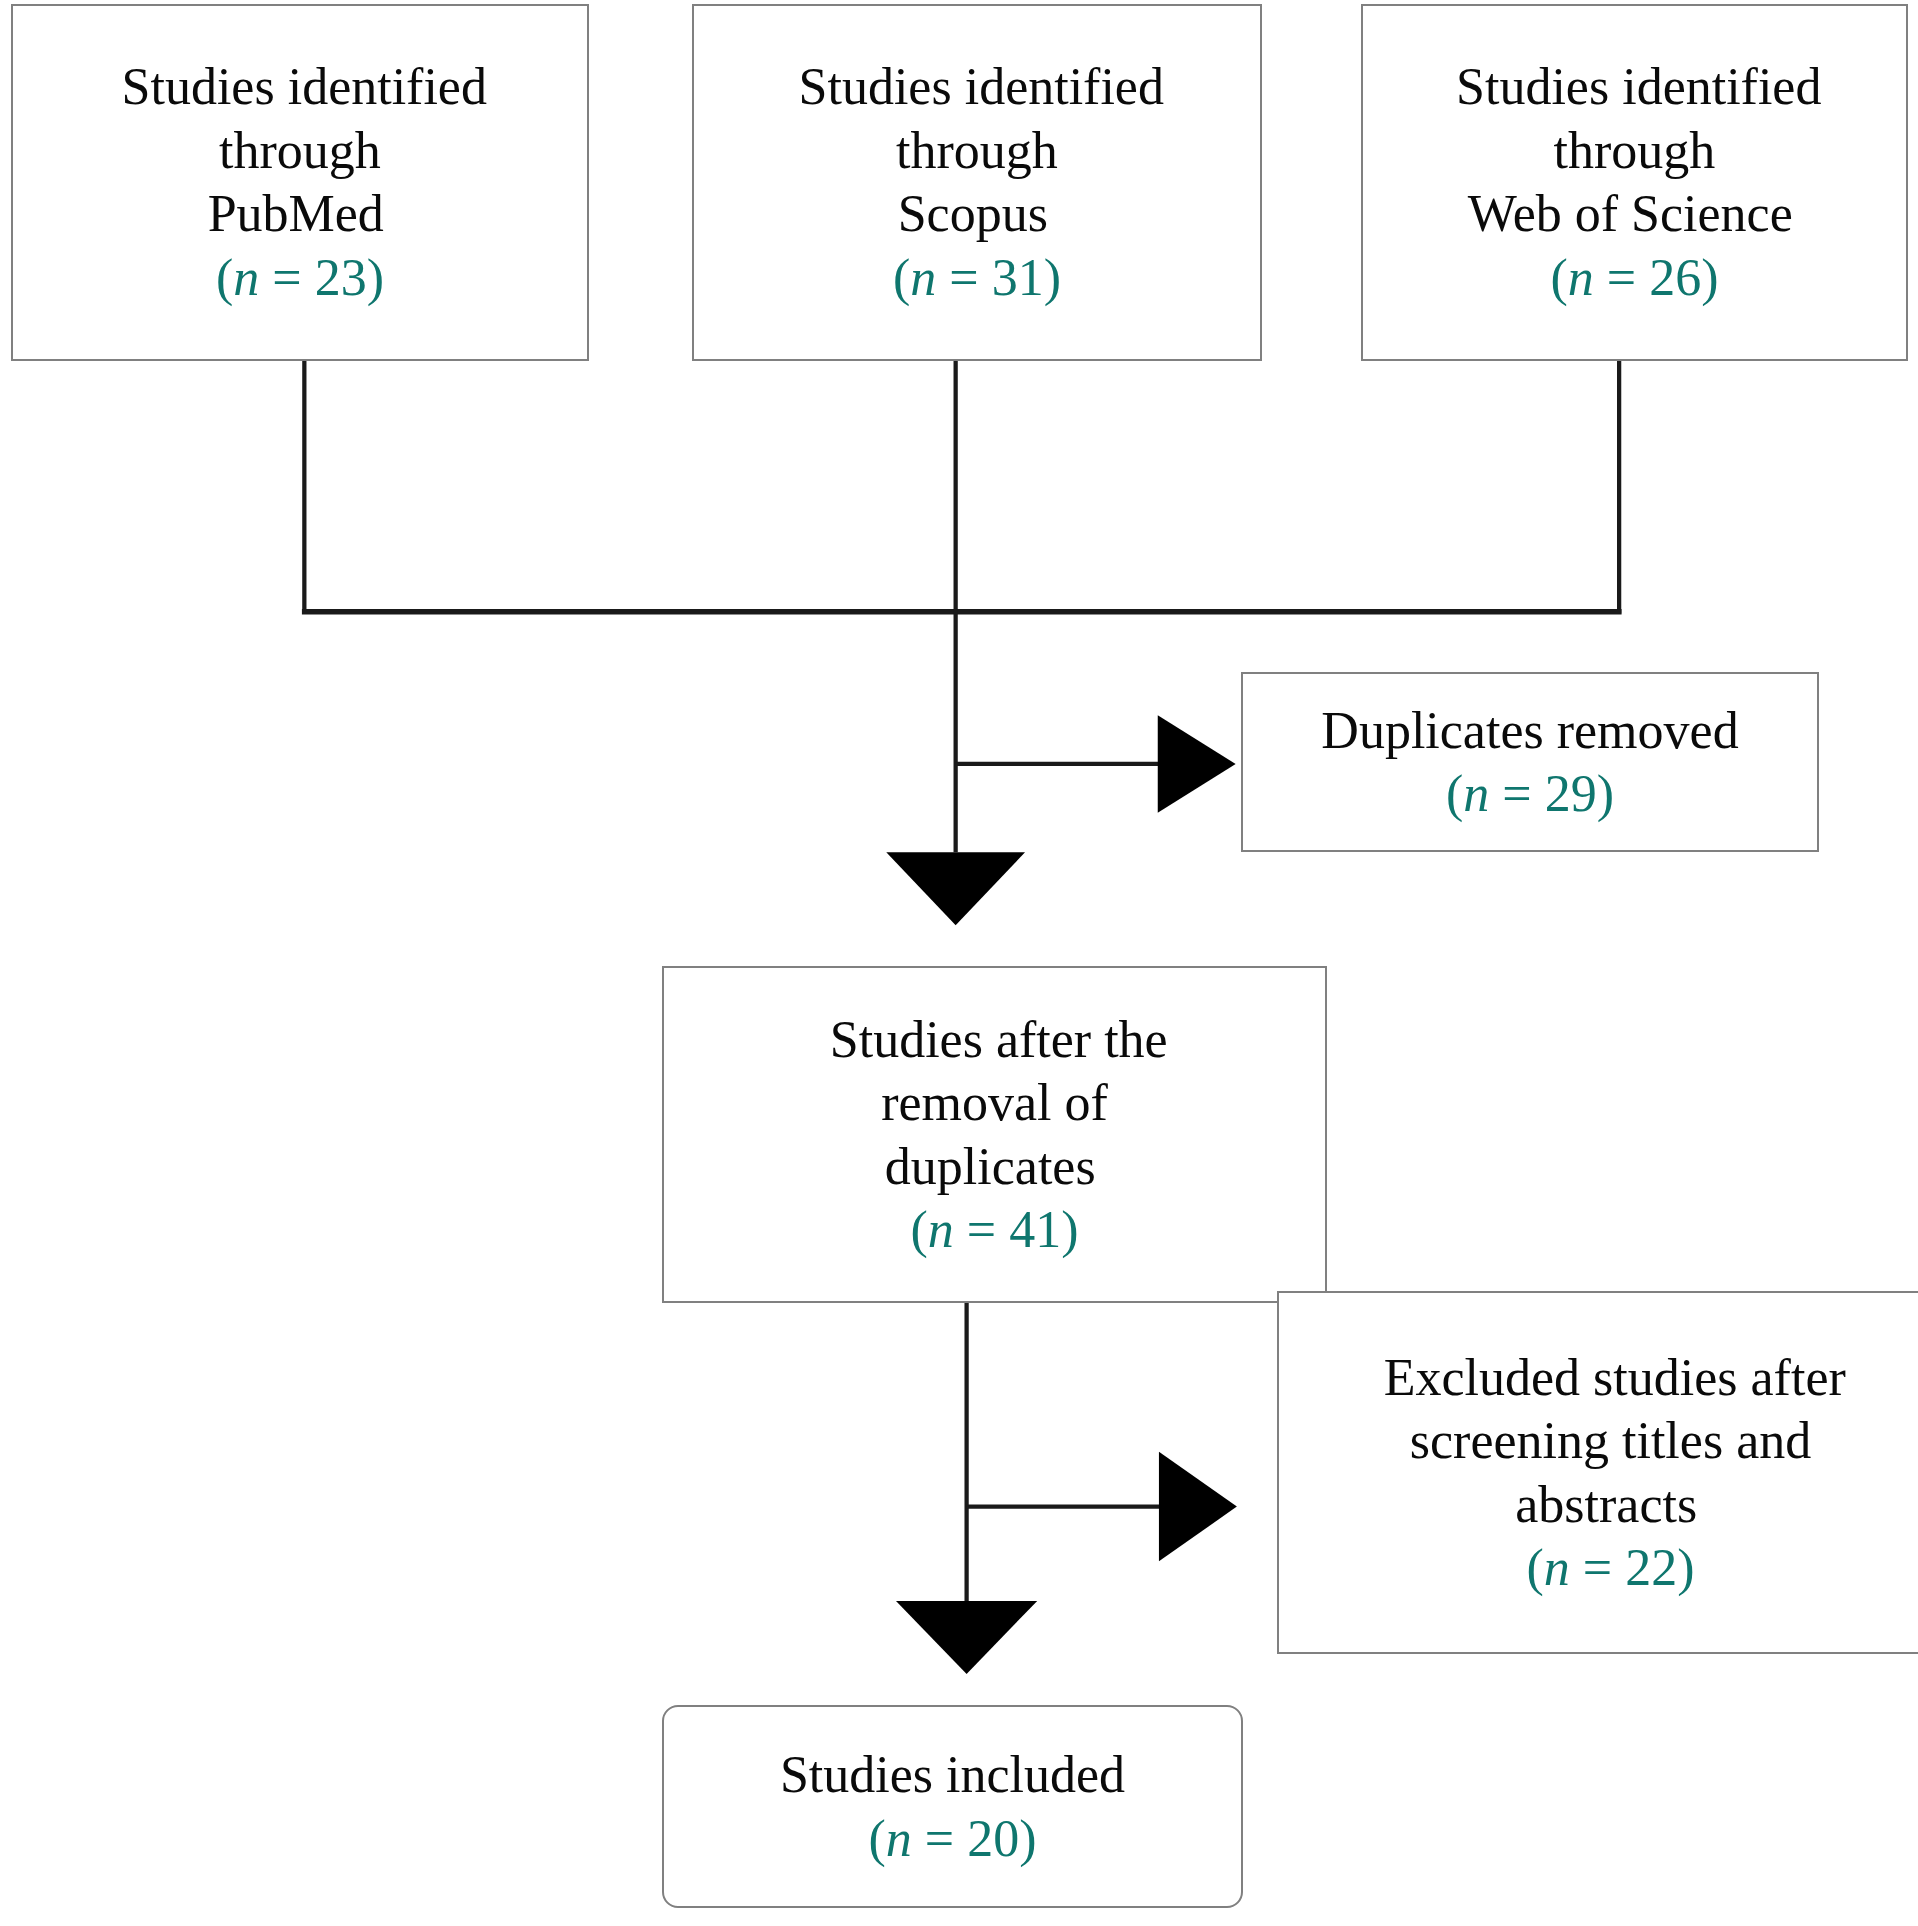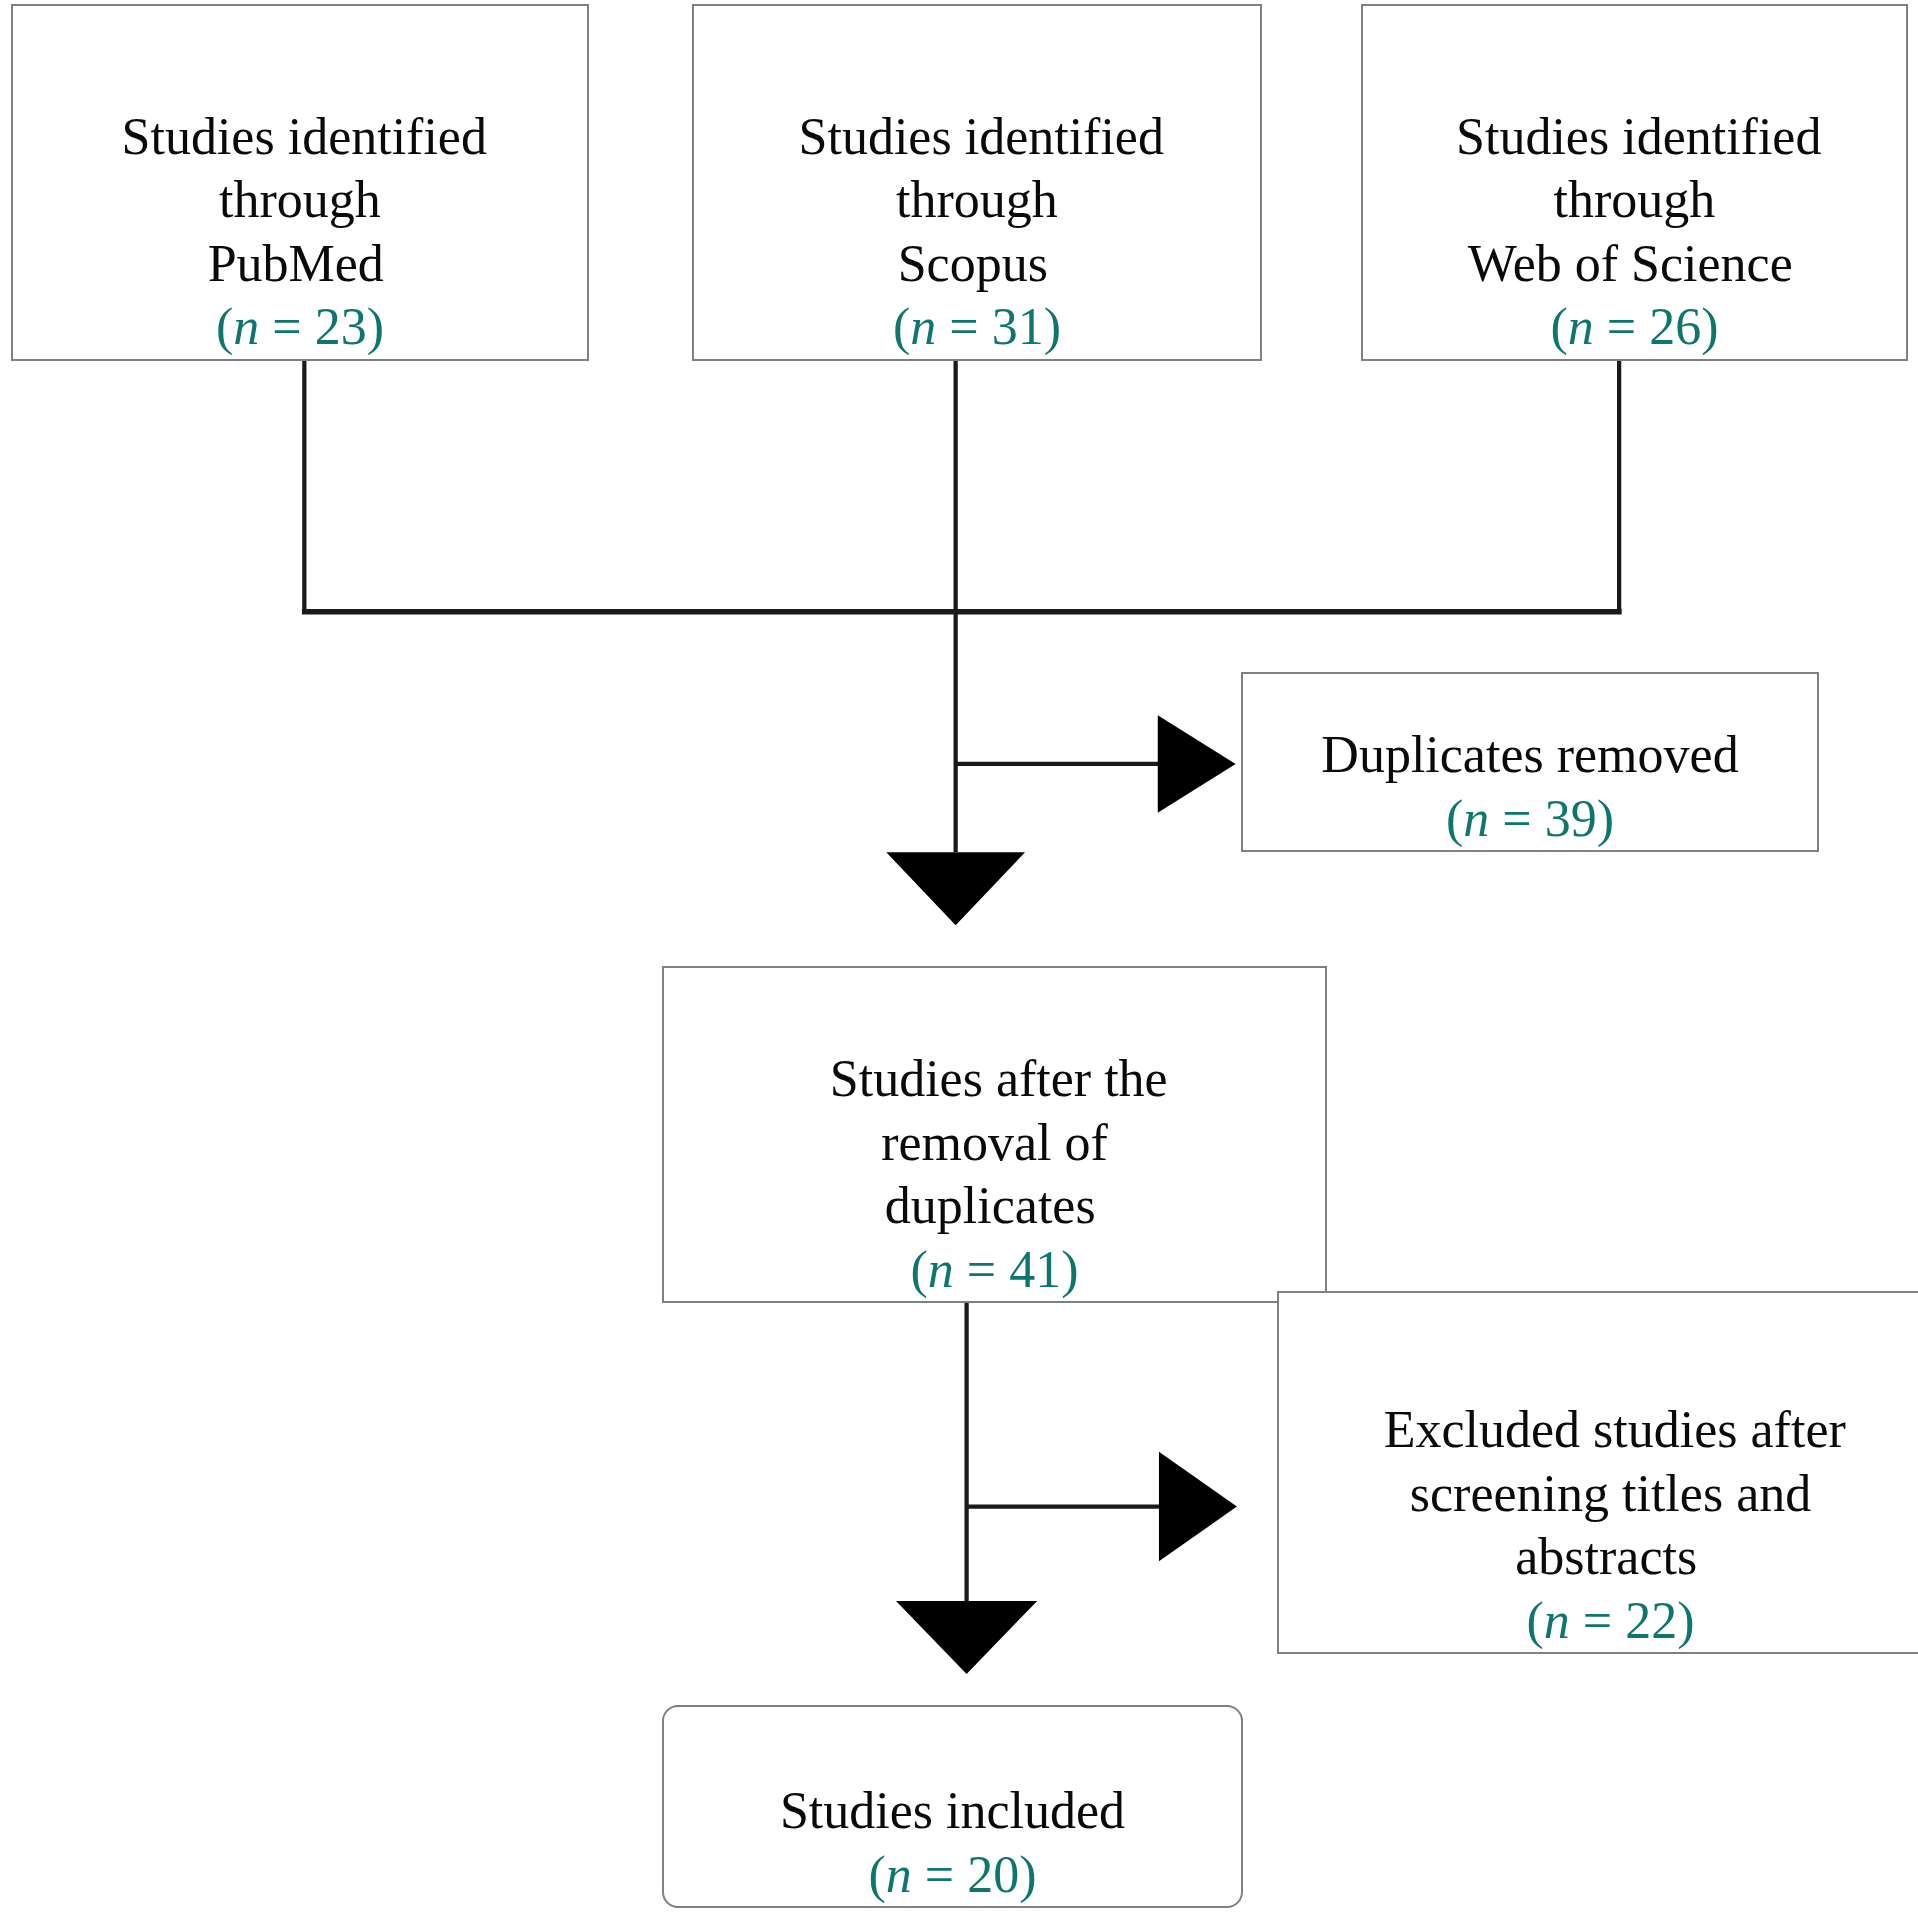--- a/index.html
+++ b/index.html
@@ -24,21 +24,21 @@
     left: 0;
     width: 1918px;
     height: 1926px;
   }
   .flow-box {
     position: absolute;
     box-sizing: border-box;
     background: #ffffff;
     border: 2.4px solid #808080;
     display: flex;
-    align-items: flex-end;
+    align-items: center;
     justify-content: center;
     text-align: center;
     z-index: 3;
   }
   .flow-box .box-text {
     font-family: "Liberation Serif", "DejaVu Serif", serif;
     font-size: 52px;
     line-height: 1.22;
     color: #0a0a0a;
     padding: 0 8.5px;
@@ -123,21 +123,21 @@
       <span class="box-text">Studies identified
 through
 Web of Science</span>
       <span class="box-count">(<span class="n-italic">n</span> = <span>26</span>)</span>
     </div>
   </div>
 
   <div class="flow-box" id="box-duplicates">
     <div>
       <span class="box-text">Duplicates removed</span>
-      <span class="box-count">(<span class="n-italic">n</span> = <span>39</span>)</span>
+      <span class="box-count">(<span class="n-italic">n</span> = <span>29</span>)</span>
     </div>
   </div>
 
   <div class="flow-box" id="box-after-dup">
     <div>
       <span class="box-text">Studies after the
 removal of
 duplicates</span>
       <span class="box-count">(<span class="n-italic">n</span> = <span>41</span>)</span>
     </div>

